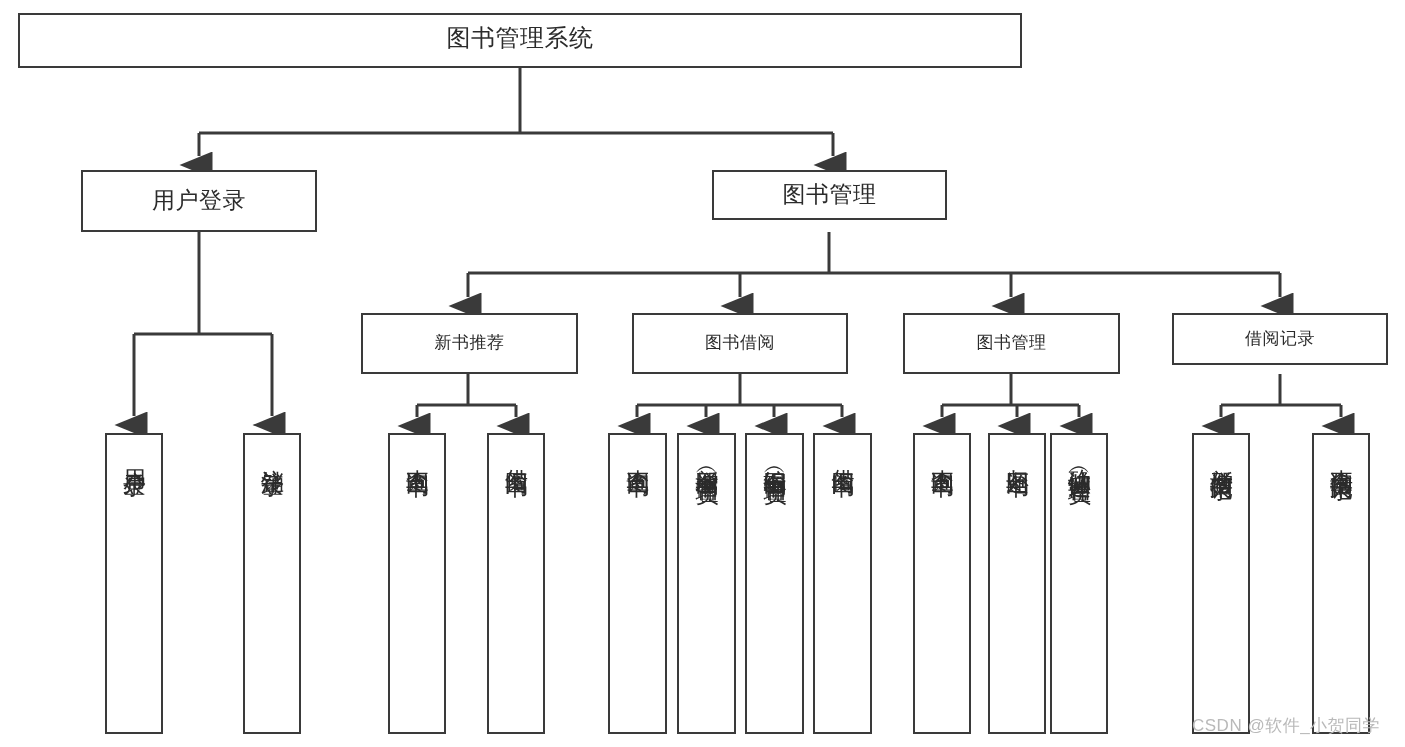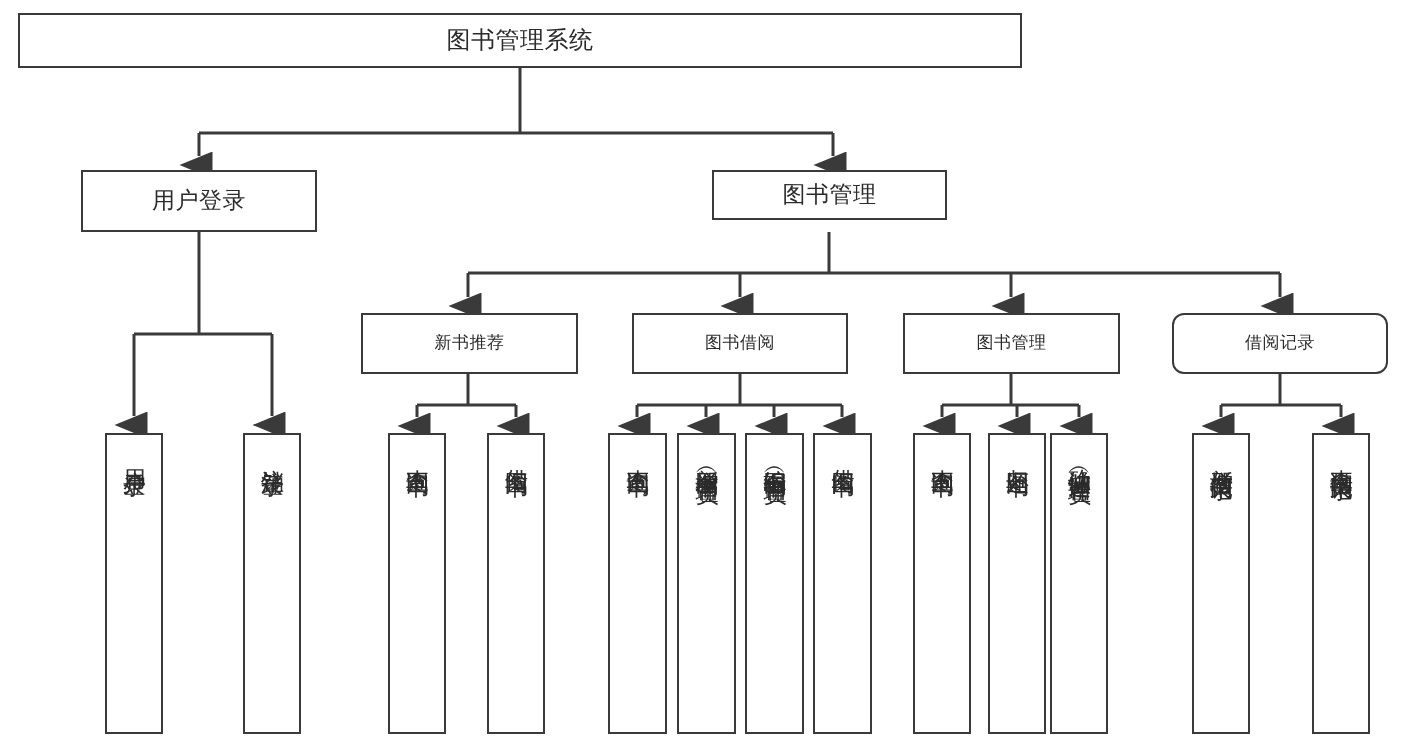--- a/index.html
+++ b/index.html
@@ -104,41 +104,41 @@
       <path d="M1017,405 L1017,417" marker-end="url(#arrow)"></path>
       <path d="M1079,405 L1079,417" marker-end="url(#arrow)"></path>
 
       <path d="M1280,374 L1280,405"></path>
       <path d="M1221,405 L1341,405"></path>
       <path d="M1221,405 L1221,417" marker-end="url(#arrow)"></path>
       <path d="M1341,405 L1341,417" marker-end="url(#arrow)"></path>
     </g>
   </svg>
 
-  <div class="node root" style="left:18px;top:13px;width:1004px;height:55px;">
+  <div class="node root" style="left:18px;top:13px;width:1004px;height:55px;font-family:Liberation Mono, monospace;">
     <span class="label">图书管理系统</span>
   </div>
 
   <div class="node mid" style="left:81px;top:170px;width:236px;height:62px;">
     <span class="label">用户登录</span>
   </div>
   <div class="node mid" style="left:712px;top:170px;width:235px;height:50px;">
     <span class="label">图书管理</span>
   </div>
 
   <div class="node grp" style="left:361px;top:313px;width:217px;height:61px;">
     <span class="label">新书推荐</span>
   </div>
   <div class="node grp" style="left:632px;top:313px;width:216px;height:61px;font-family:Liberation Serif, serif;">
     <span class="label">图书借阅</span>
   </div>
   <div class="node grp" style="left:903px;top:313px;width:217px;height:61px;">
     <span class="label">图书管理</span>
   </div>
-  <div class="node grp" style="left:1172px;top:313px;width:216px;height:61px;border-radius:12px;">
+  <div class="node grp" style="left:1172px;top:313px;width:216px;height:52px;">
     <span class="label">借阅记录</span>
   </div>
 
   <div class="node leaf" style="left:105px;top:433px;width:58px;height:301px;">
     <span class="label">用户登录</span>
   </div>
   <div class="node leaf" style="left:243px;top:433px;width:58px;height:301px;">
     <span class="label">注销登录</span>
   </div>
   <div class="node leaf" style="left:388px;top:433px;width:58px;height:301px;">
@@ -168,14 +168,15 @@
   <div class="node leaf" style="left:1050px;top:433px;width:58px;height:301px;">
     <span class="label">确认归还（管理员）</span>
   </div>
   <div class="node leaf" style="left:1192px;top:433px;width:58px;height:301px;">
     <span class="label">新增借阅记录</span>
   </div>
   <div class="node leaf" style="left:1312px;top:433px;width:58px;height:301px;">
     <span class="label">查询借阅记录</span>
   </div>
 
+  <div class="watermark">CSDN @软件_小贺同学</div>
 
 </div>
 
 </body></html>

